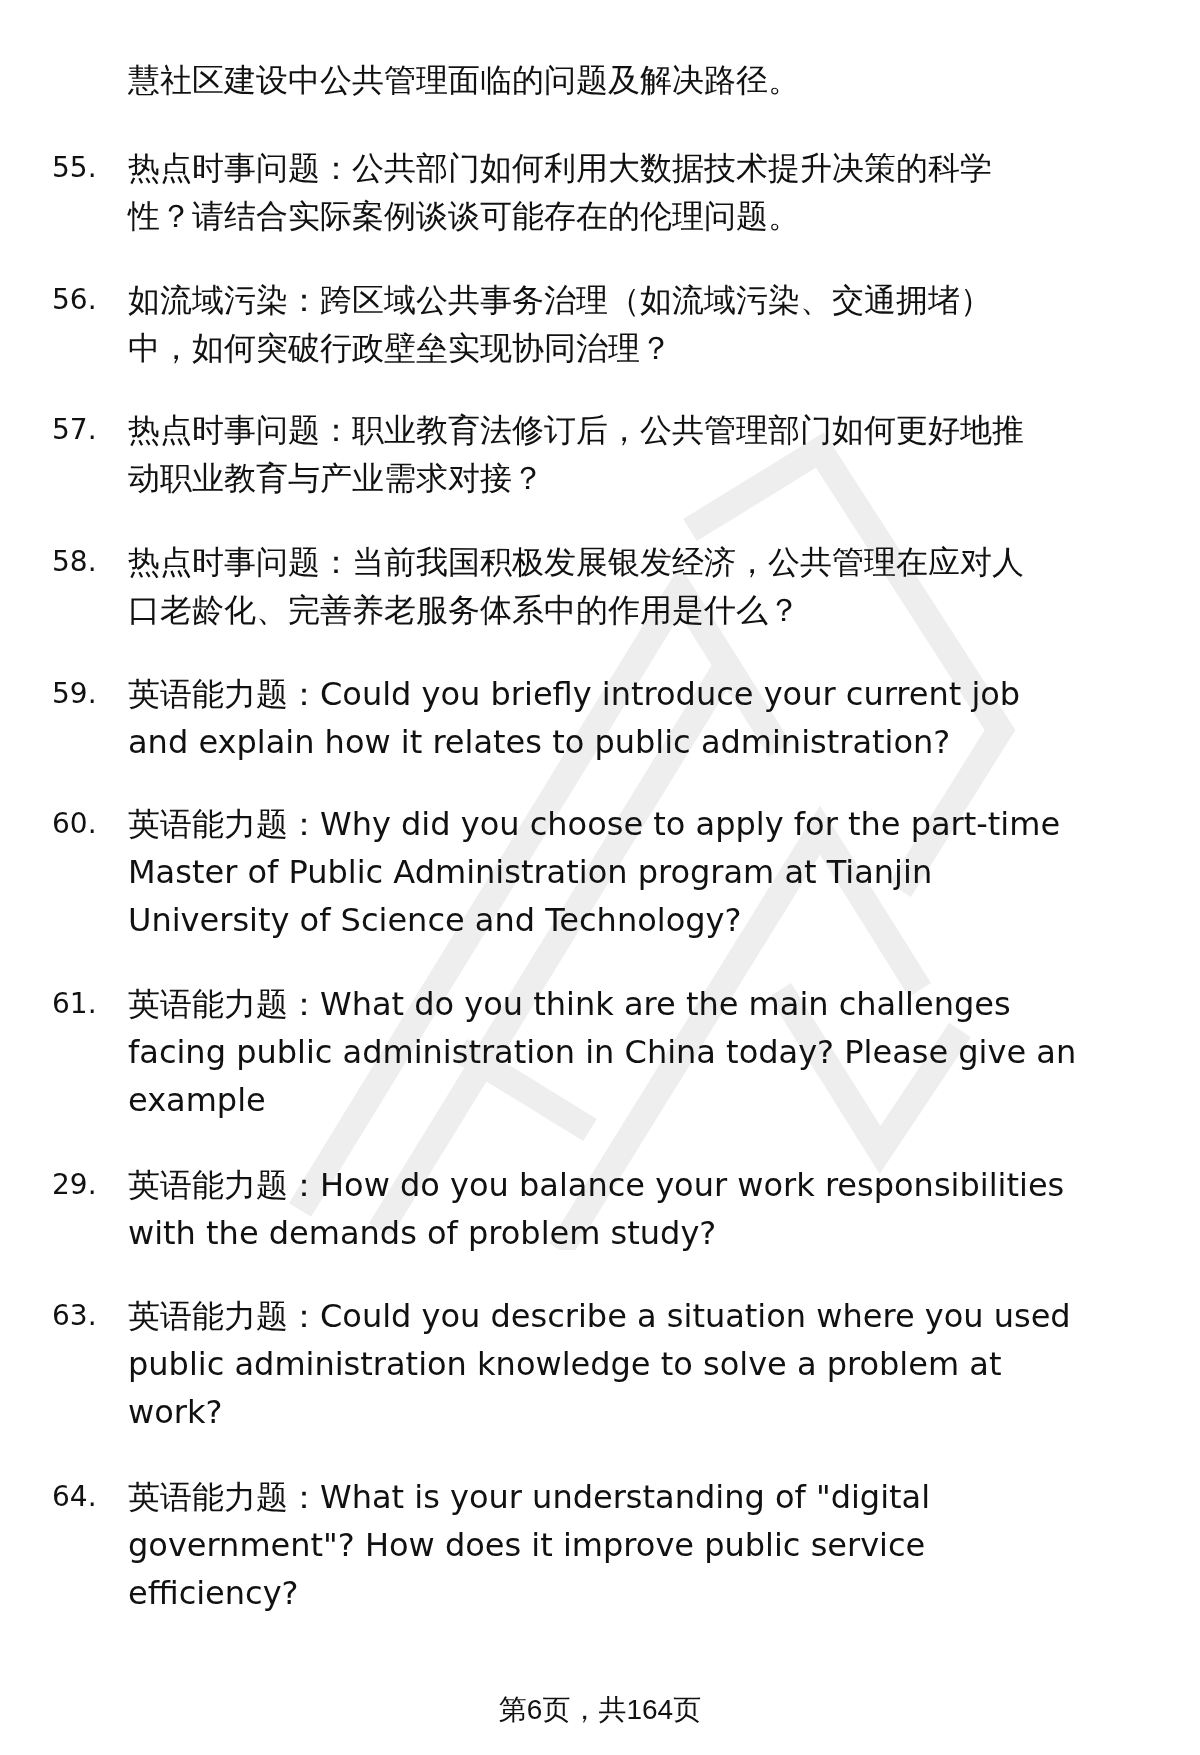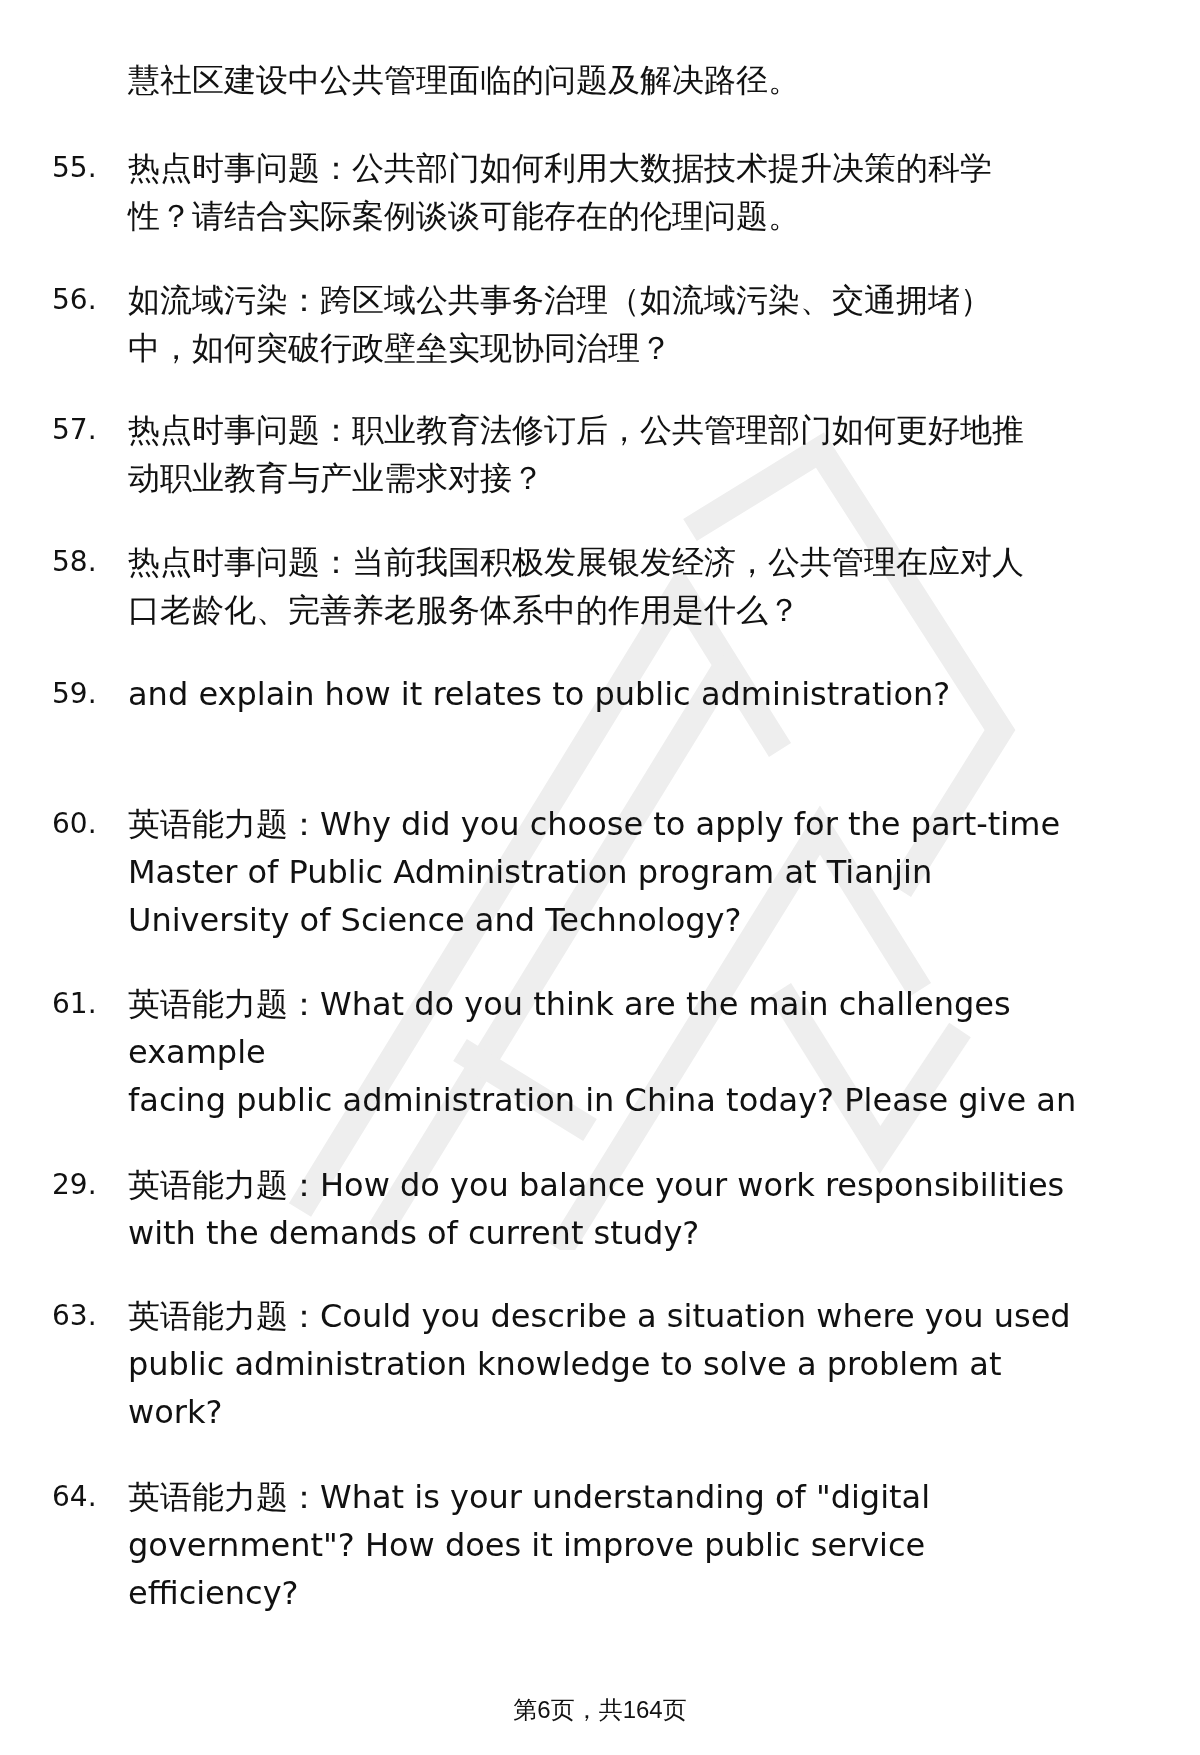--- a/index.html
+++ b/index.html
@@ -65,21 +65,21 @@
       font-size: 32px;
       line-height: 48px;
     }
     .item .body span { white-space: nowrap; display: block; }
     .footer {
       position: absolute;
       left: 0;
       top: 1690px;
       width: 1200px;
       text-align: center;
-      font-size: 24px;
+      font-size: 28px;
       line-height: 40px;
       font-family: "Liberation Sans", "DejaVu Sans", sans-serif;
     }
   </style>
 </head>
 <body>
 
 <div class="page">
 
   <svg class="watermark" viewBox="0 0 780 820" xmlns="http://www.w3.org/2000/svg">
@@ -124,47 +124,48 @@
       <div class="num">58.</div>
       <div class="body">
         <span>热点时事问题：当前我国积极发展银发经济，公共管理在应对人</span>
         <span>口老龄化、完善养老服务体系中的作用是什么？</span>
       </div>
     </div>
 
     <div class="item" style="top:670px">
       <div class="num">59.</div>
       <div class="body">
+        <span>英语能力题：Could you briefly introduce your current job</span>
         <span>and explain how it relates to public administration?</span>
       </div>
     </div>
 
     <div class="item" style="top:800px">
       <div class="num">60.</div>
       <div class="body">
         <span>英语能力题：Why did you choose to apply for the part-time</span>
         <span>Master of Public Administration program at Tianjin</span>
         <span>University of Science and Technology?</span>
       </div>
     </div>
 
     <div class="item" style="top:980px">
       <div class="num">61.</div>
       <div class="body">
         <span>英语能力题：What do you think are the main challenges</span>
+        <span>facing public administration in China today? Please give an</span>
         <span>example</span>
-        <span>facing public administration in China today? Please give an</span>
       </div>
     </div>
 
     <div class="item" style="top:1161px">
       <div class="num">29.</div>
       <div class="body">
         <span>英语能力题：How do you balance your work responsibilities</span>
-        <span>with the demands of current study?</span>
+        <span>with the demands of problem study?</span>
       </div>
     </div>
 
     <div class="item" style="top:1292px">
       <div class="num">63.</div>
       <div class="body">
         <span>英语能力题：Could you describe a situation where you used</span>
         <span>public administration knowledge to solve a problem at</span>
         <span>work?</span>
       </div>

